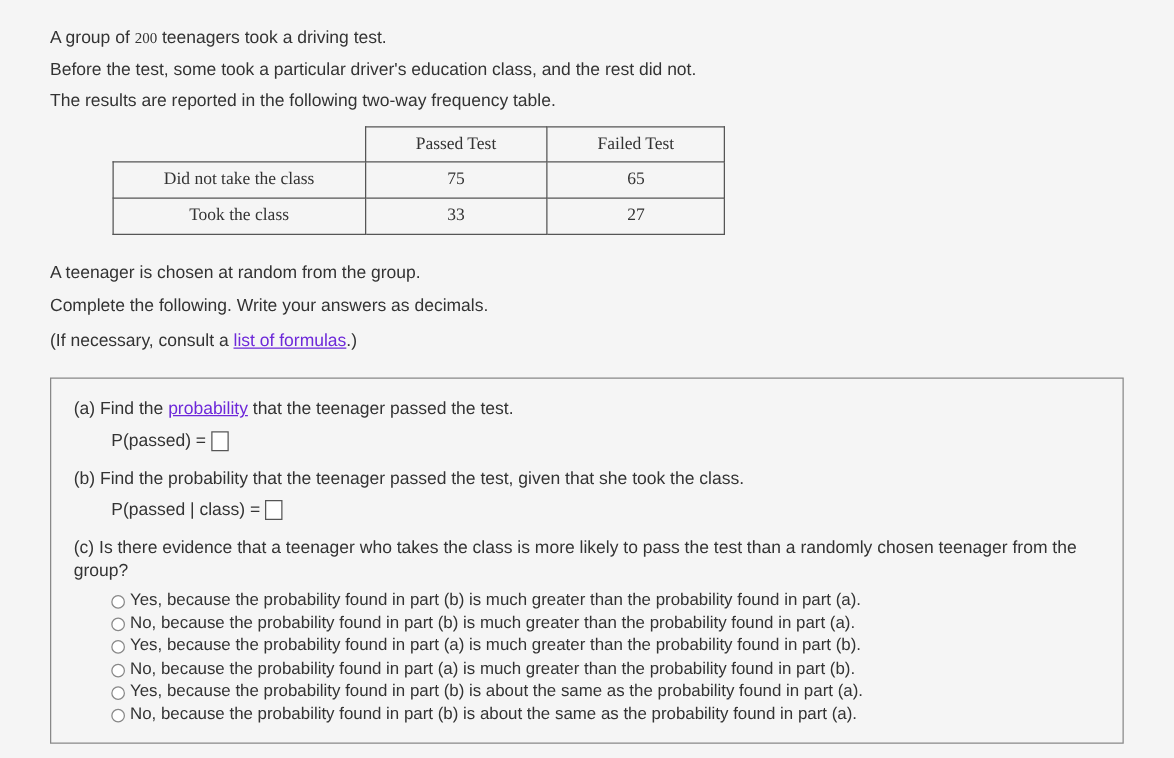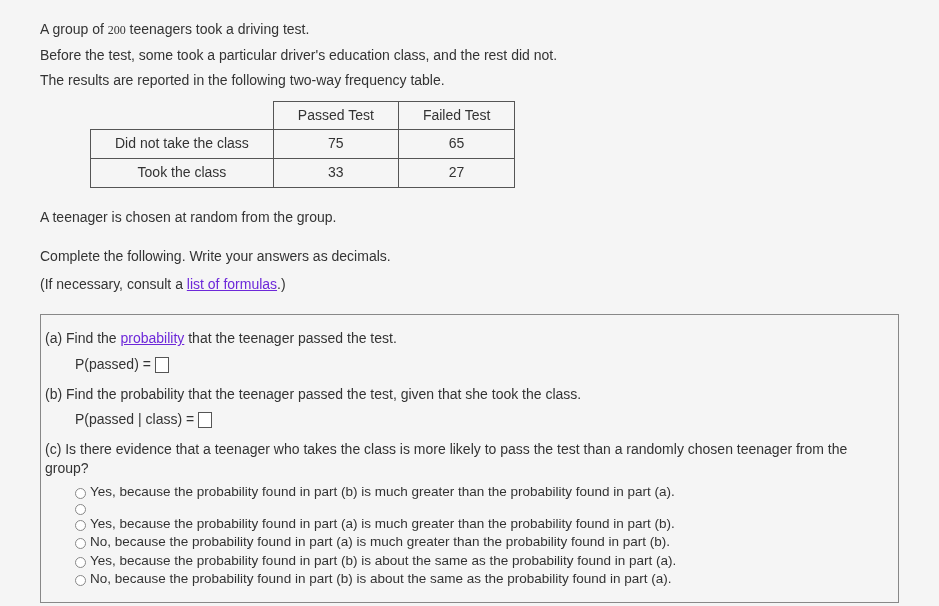--- a/index.html
+++ b/index.html
@@ -14,31 +14,32 @@
       line-height: 1.4;
     }
     .intro p { margin-bottom: 6px; }
     .big-num { font-family: Georgia, serif; font-size: 12px; }
     .freq-table {
       border-collapse: collapse;
       margin: 10px 0 10px 50px;
     }
     .freq-table th, .freq-table td {
       border: 1px solid #555;
-      padding: 4px 24px;
+      padding: 4px 40px;
       text-align: center;
       font-weight: normal;
       font-size: 14px;
+      font-family: Liberation Serif, serif;
     }
     .freq-table th.row-head { text-align: center; margin-left: 40px; }
     .freq-table .noborder { border: none; }
     .link { color: #6d28d9; text-decoration: underline; cursor: pointer; }
     .questions-box {
       border: 1px solid #888;
-      padding: 14px 4px;
+      padding: 14px 18px;
       margin-top: 20px;
     }
     .part { margin-bottom: 10px; }
     .part-label { display: inline; }
     .formula-line { margin: 6px 0 10px 30px; }
     .answer-box {
       display: inline-block;
       width: 14px;
       height: 16px;
       border: 1px solid #555;
@@ -79,21 +80,21 @@
   <tr>
     <th class="row-head">Took the class</th>
     <td>33</td>
     <td>27</td>
   </tr>
 </tbody>
   </table>
 
 <div>
   <p style="margin-top:20px">A teenager is chosen at random from the group.</p>
-  <p style="margin-top:20px">Complete the following. Write your answers as decimals.</p>
+  <p style="margin-top:8px">Complete the following. Write your answers as decimals.</p>
   <p style="margin-top:8px">
     <span>(If necessary, consult a </span><span class="link">list of formulas</span><span>.)</span>
   </p>
 </div>
 
 <div class="questions-box">
 
   <div class="part">
     <span class="part-label">(a)</span>
     <span> </span>
@@ -116,20 +117,21 @@
     <span class="part-label">(c)</span>
     <span> </span>
     <span>Is there evidence that a teenager who takes the class is more likely to pass the test than a randomly chosen teenager from the group?</span>
     <div class="options">
       <div class="option-row">
           <span class="radio"></span>
           <span>Yes, because the probability found in part (b) is much greater than the probability found in part (a).</span>
         </div>
       <div class="option-row">
           <span class="radio"></span>
+          <span>No, because the probability found in part (b) is much greater than the probability found in part (a).</span>
         </div>
       <div class="option-row">
           <span class="radio"></span>
           <span>Yes, because the probability found in part (a) is much greater than the probability found in part (b).</span>
         </div>
       <div class="option-row">
           <span class="radio"></span>
           <span>No, because the probability found in part (a) is much greater than the probability found in part (b).</span>
         </div>
       <div class="option-row">

